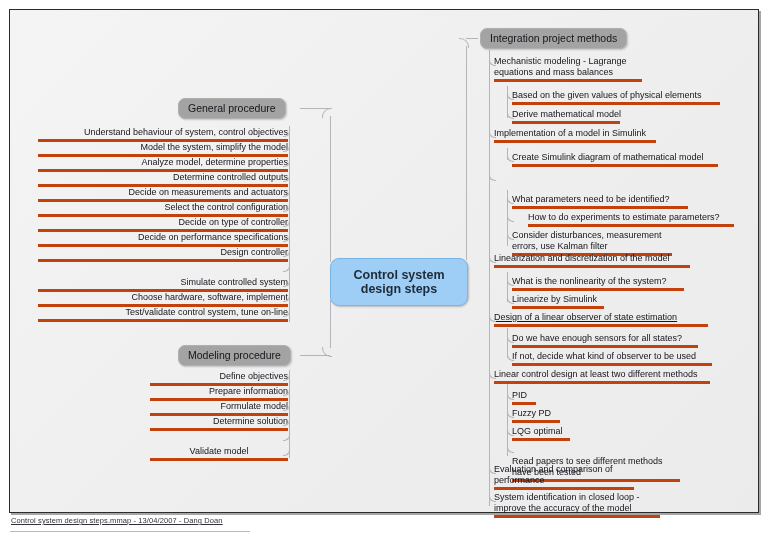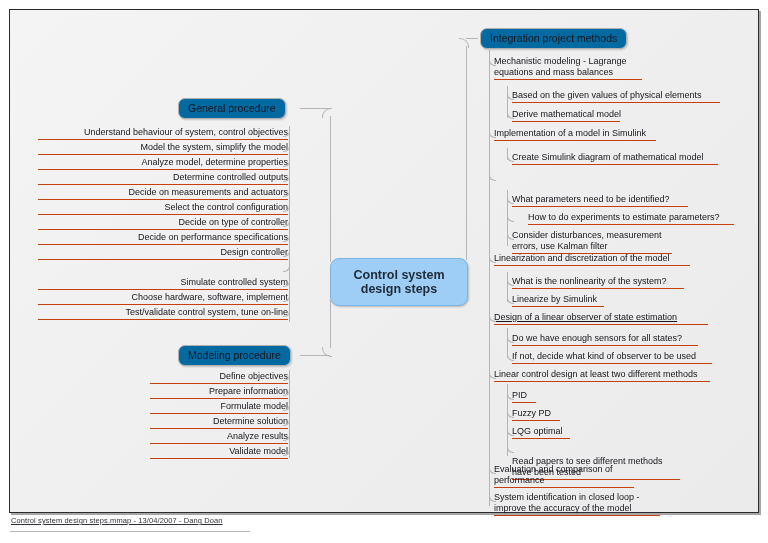--- a/index.html
+++ b/index.html
@@ -23,29 +23,29 @@
                letter-spacing:.1px;white-space:nowrap;text-decoration:underline;}
 
   
   #center-node{position:absolute;left:330px;top:258px;width:136px;height:46px;
       background:#9ecdf5;border:1px solid #79b6e8;border-radius:9px;
       box-shadow:1px 1px 2px rgba(0,0,0,.22);
       display:flex;flex-direction:column;align-items:center;justify-content:center;
       color:#1e2b38;font-size:12.5px;font-weight:bold;line-height:14.5px;text-align:center;}
 
   
-  .maintopic{position:absolute;background:#0369a1;border:1px solid #b0b0b0;
+  .maintopic{position:absolute;background:#a3a3a3;border:1px solid #b0b0b0;
       border-radius:7px;box-shadow:1px 1px 2px rgba(0,0,0,.2);
       font-size:10.5px;color:#15151c;white-space:nowrap;
       padding:3px 9px 4px 9px;}
 
   
   .leaf{position:absolute;font-size:9px;color:#15151c;line-height:11px;
         white-space:nowrap;padding-bottom:1px;}
-  .leaf.ul{border-bottom:1px solid #c2410c;}
+  .leaf.ul{border-bottom:3px solid #c2410c;}
   .leaf.two{white-space:normal;}
 
   .rightleaf{text-align:left;}
   .leftleaf{text-align:right;}
 
   
   .ln{position:absolute;background:#b5b5b9;}
   .lnv{width:1px;}
   .lnh{height:1px;}
   .corner{position:absolute;border:1px solid #b5b5b9;background:transparent;}
@@ -123,22 +123,21 @@
   <div class="stub-r" style="left:283px;top:280px;"></div>
   <div class="stub-r" style="left:283px;top:295px;"></div>
   <div class="stub-r" style="left:283px;top:310px;"></div>
 
   <div class="maintopic" style="left:178px;top:345px;">Modeling procedure</div>
 
   <div class="leaf leftleaf ul" style="left:150px;top:371px;width:138px;">Define objectives</div>
   <div class="leaf leftleaf ul" style="left:150px;top:386px;width:138px;">Prepare information</div>
   <div class="leaf leftleaf ul" style="left:150px;top:401px;width:138px;">Formulate model</div>
   <div class="leaf leftleaf ul" style="left:150px;top:416px;width:138px;">Determine solution</div>
-  <div class="leaf leftleaf ul" style="left:150px;top:431px;width:138px;">Analyze results</div>
-  <div class="leaf leftleaf ul" style="left:150px;top:446px;width:138px;">Validate model</div>
+  <div class="leaf leftleaf ul" style="left:150px;top:446px;width:138px;text-align:center;">Validate model</div>
 
   <div class="stub-r" style="left:283px;top:374px;"></div>
   <div class="stub-r" style="left:283px;top:389px;"></div>
   <div class="stub-r" style="left:283px;top:404px;"></div>
   <div class="stub-r" style="left:283px;top:419px;"></div>
   <div class="stub-r" style="left:283px;top:434px;"></div>
   <div class="stub-r" style="left:283px;top:449px;"></div>
 
   <div class="maintopic" style="left:480px;top:28px;">Integration project methods</div>
 

